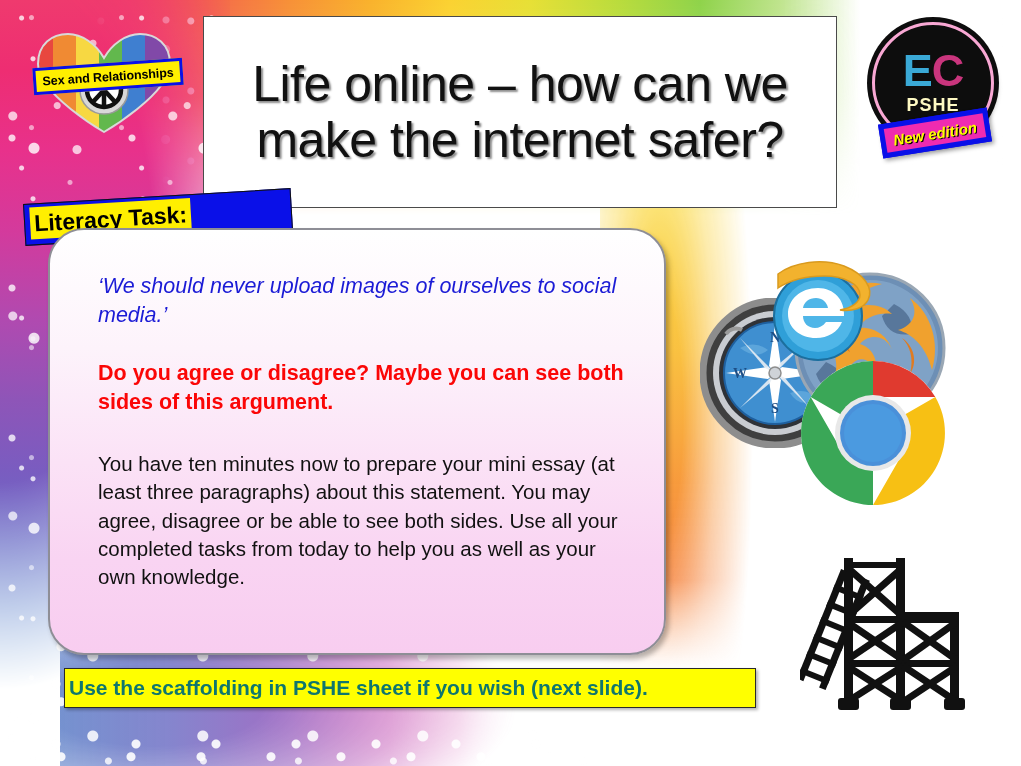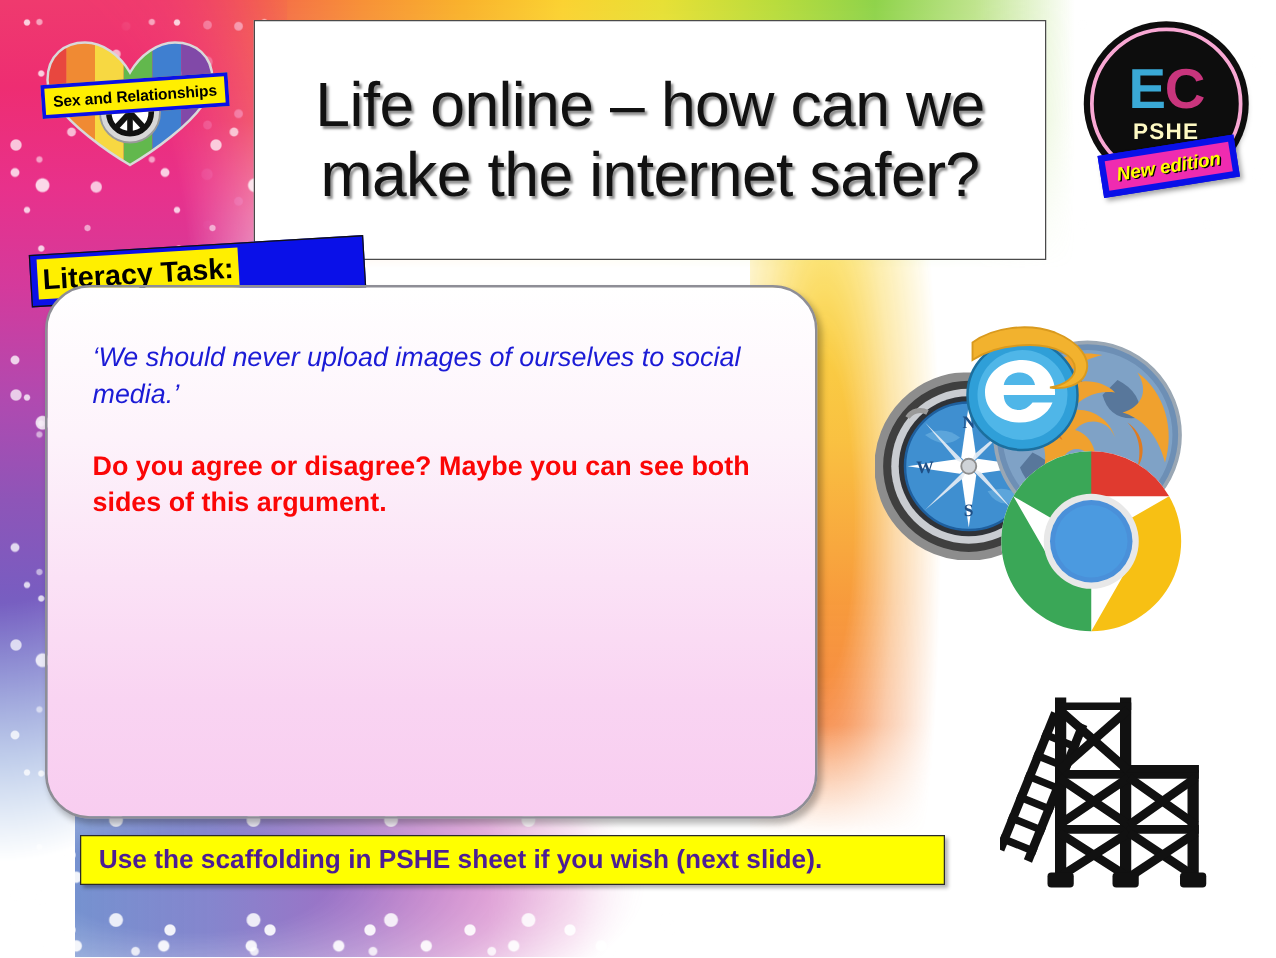--- a/index.html
+++ b/index.html
@@ -142,26 +142,26 @@
   #literacy-label{
     position:absolute;left:5px;top:3px;
     background:#ffef00;color:#000;
     font-size:23px;font-weight:bold;line-height:32px;
     padding:0 4px;white-space:nowrap;
     font-family:"Liberation Sans",sans-serif;
   }
 
   
   #task-card{
-    position:absolute;left:36px;top:228px;width:618px;height:427px;
+    position:absolute;left:48px;top:228px;width:618px;height:427px;
     border:2px solid #8e8e96;border-radius:36px;
     background:linear-gradient(180deg,#ffffff 0%,#fdf3fb 28%,#fbe2f6 55%,#f9d4f2 78%,#f8cdf0 100%);
     box-shadow:3px 4px 5px rgba(0,0,0,.28);
     box-sizing:border-box;
-    padding:42px 36px 0 36px;
+    padding:42px 36px 0 48px;
   }
   .card-quote{
     color:#1b1bd6;font-style:italic;font-size:21.5px;line-height:1.33;
     font-weight:400;margin:0;
   }
   .card-question{
     color:#fb0606;font-weight:bold;font-size:21.5px;line-height:1.32;
     margin:30px 0 0 0;
   }
   .card-body{
@@ -169,21 +169,21 @@
   }
 
   
   #footer-banner{
     position:absolute;left:64px;top:668px;width:692px;height:40px;
     background:#ffff00;border:1.5px solid #2a2a2a;
     box-shadow:2px 2px 3px rgba(0,0,0,.3);
     display:flex;align-items:center;box-sizing:border-box;
   }
   #footer-text{
-    color:#4c1d95;font-weight:bold;font-size:21px;padding-left:14px;white-space:nowrap;
+    color:#0f766e;font-weight:bold;font-size:21px;padding-left:4px;white-space:nowrap;
   }
 
   
   #heart-logo{position:absolute;left:30px;top:28px;width:148px;height:108px;}
   #heart-logo svg{display:block;}
   #sr-banner{
     position:absolute;left:3px;top:35px;width:150px;height:27px;
     background:#ffef00;border:3px solid #0a10e8;
     transform:rotate(-4deg);box-sizing:border-box;
     display:flex;align-items:center;justify-content:center;
@@ -289,20 +289,21 @@
     </div>
   </div>
 
   <div id="literacy-tag">
     <span id="literacy-label">Literacy Task:</span>
   </div>
 
   <div id="task-card">
     <p class="card-quote">‘We should never upload images of ourselves to social media.’</p>
     <p class="card-question">Do you agree or disagree? Maybe you can see both sides of this argument.</p>
+    <p class="card-body">You have ten minutes now to prepare your mini essay (at least three paragraphs) about this statement. You may agree, disagree or be able to see both sides. Use all your completed tasks from today to help you as well as your own knowledge.</p>
   </div>
 
   <div id="browser-icons">
 
     <svg class="browser" style="left:0px;top:40px;" width="150" height="150" viewBox="0 0 150 150">
       <circle cx="75" cy="75" r="72" fill="#3f3f3f"></circle>
       <circle cx="75" cy="75" r="72" fill="none" stroke="#8d8d8d" stroke-width="7"></circle>
       <circle cx="75" cy="75" r="62" fill="#c9ccd1"></circle>
       <circle cx="75" cy="75" r="56" fill="#2f3237"></circle>
       <circle cx="75" cy="75" r="51" fill="#3f8fd0"></circle>

